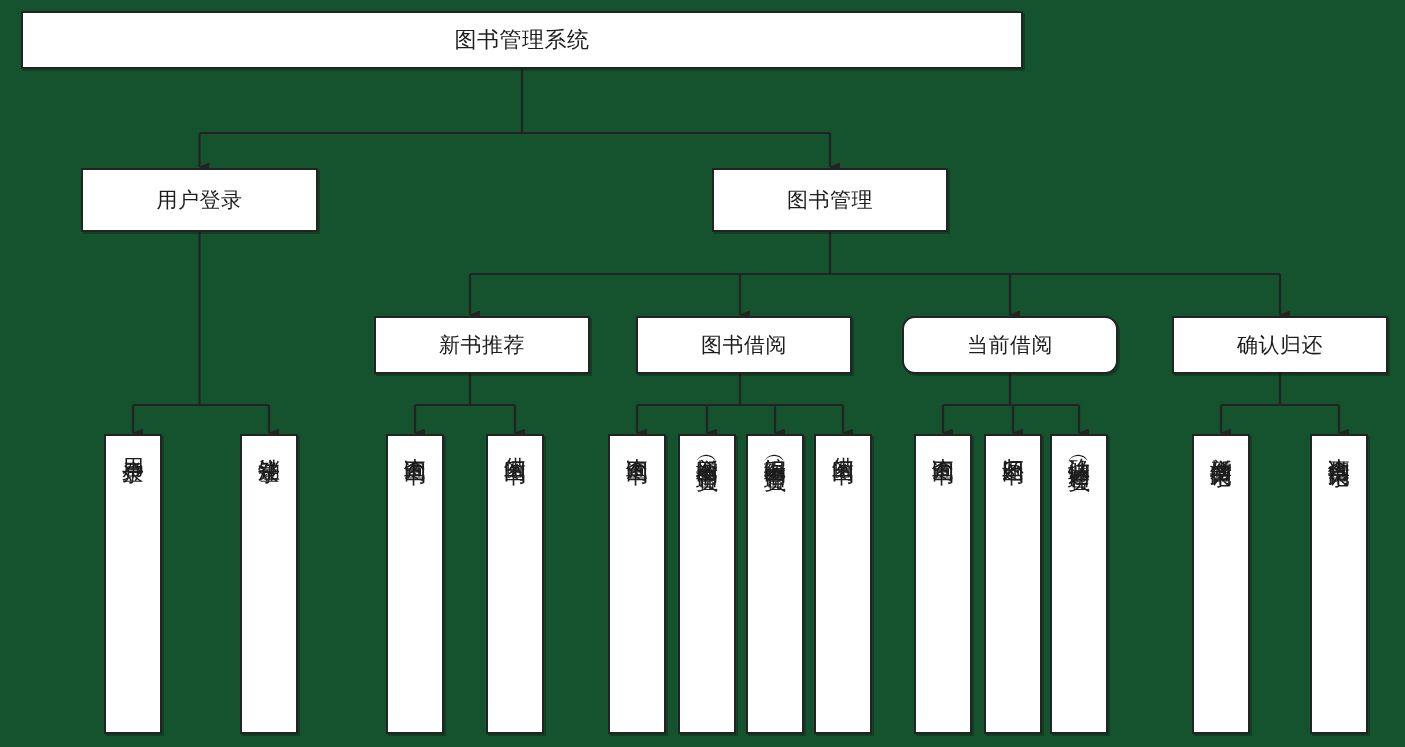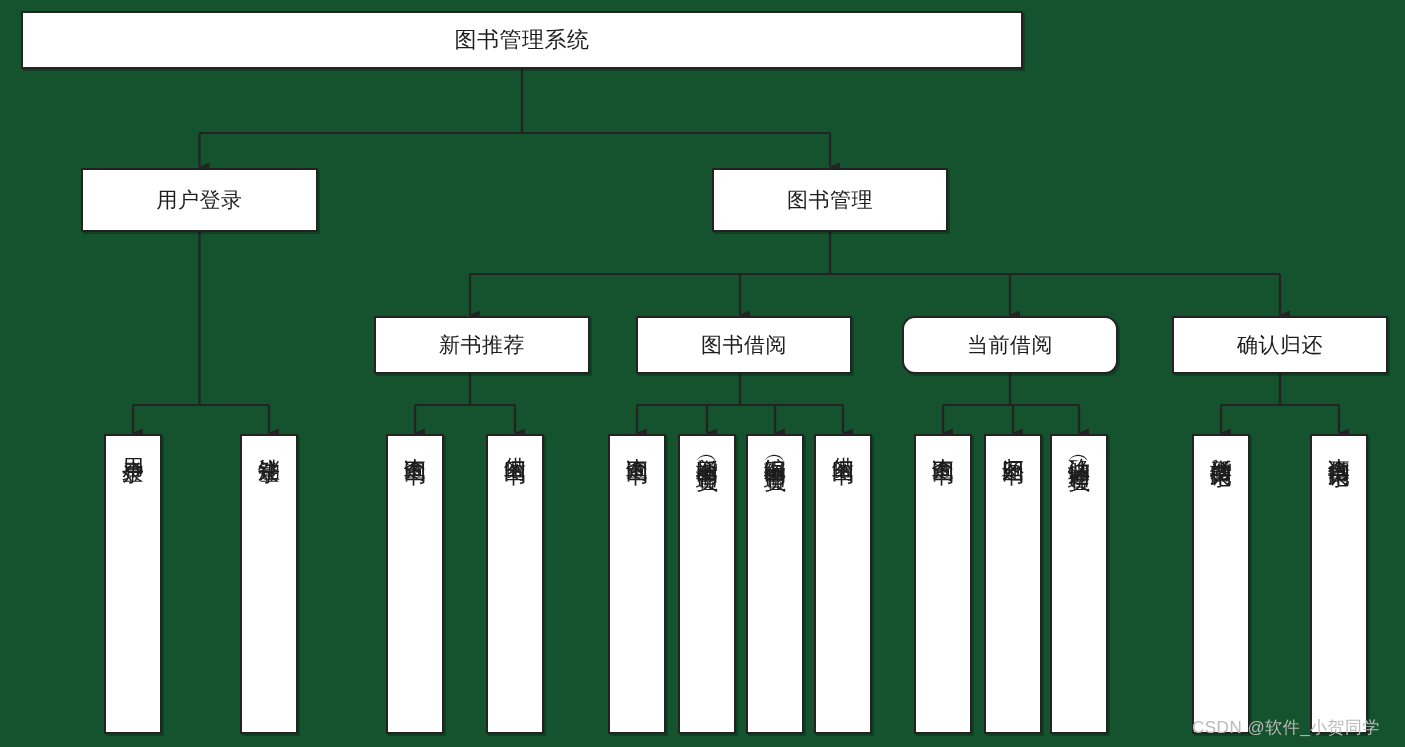--- a/index.html
+++ b/index.html
@@ -171,14 +171,13 @@
         <span class="label">确认归还（管理员）</span>
       </div>
       <div class="node vert" style="left: 1192px; top: 434px; width: 58px; height: 300px;">
         <span class="label">新增借阅记录</span>
       </div>
       <div class="node vert" style="left: 1310px; top: 434px; width: 58px; height: 300px;">
         <span class="label">查询借阅记录</span>
       </div>
     </div>
 
-  <div class="watermark" style="left: 1192px; top: 716px; color: rgb(185, 185, 185);">CSDN @软件_小贺同学</div>
 </div>
 
 </body></html>

